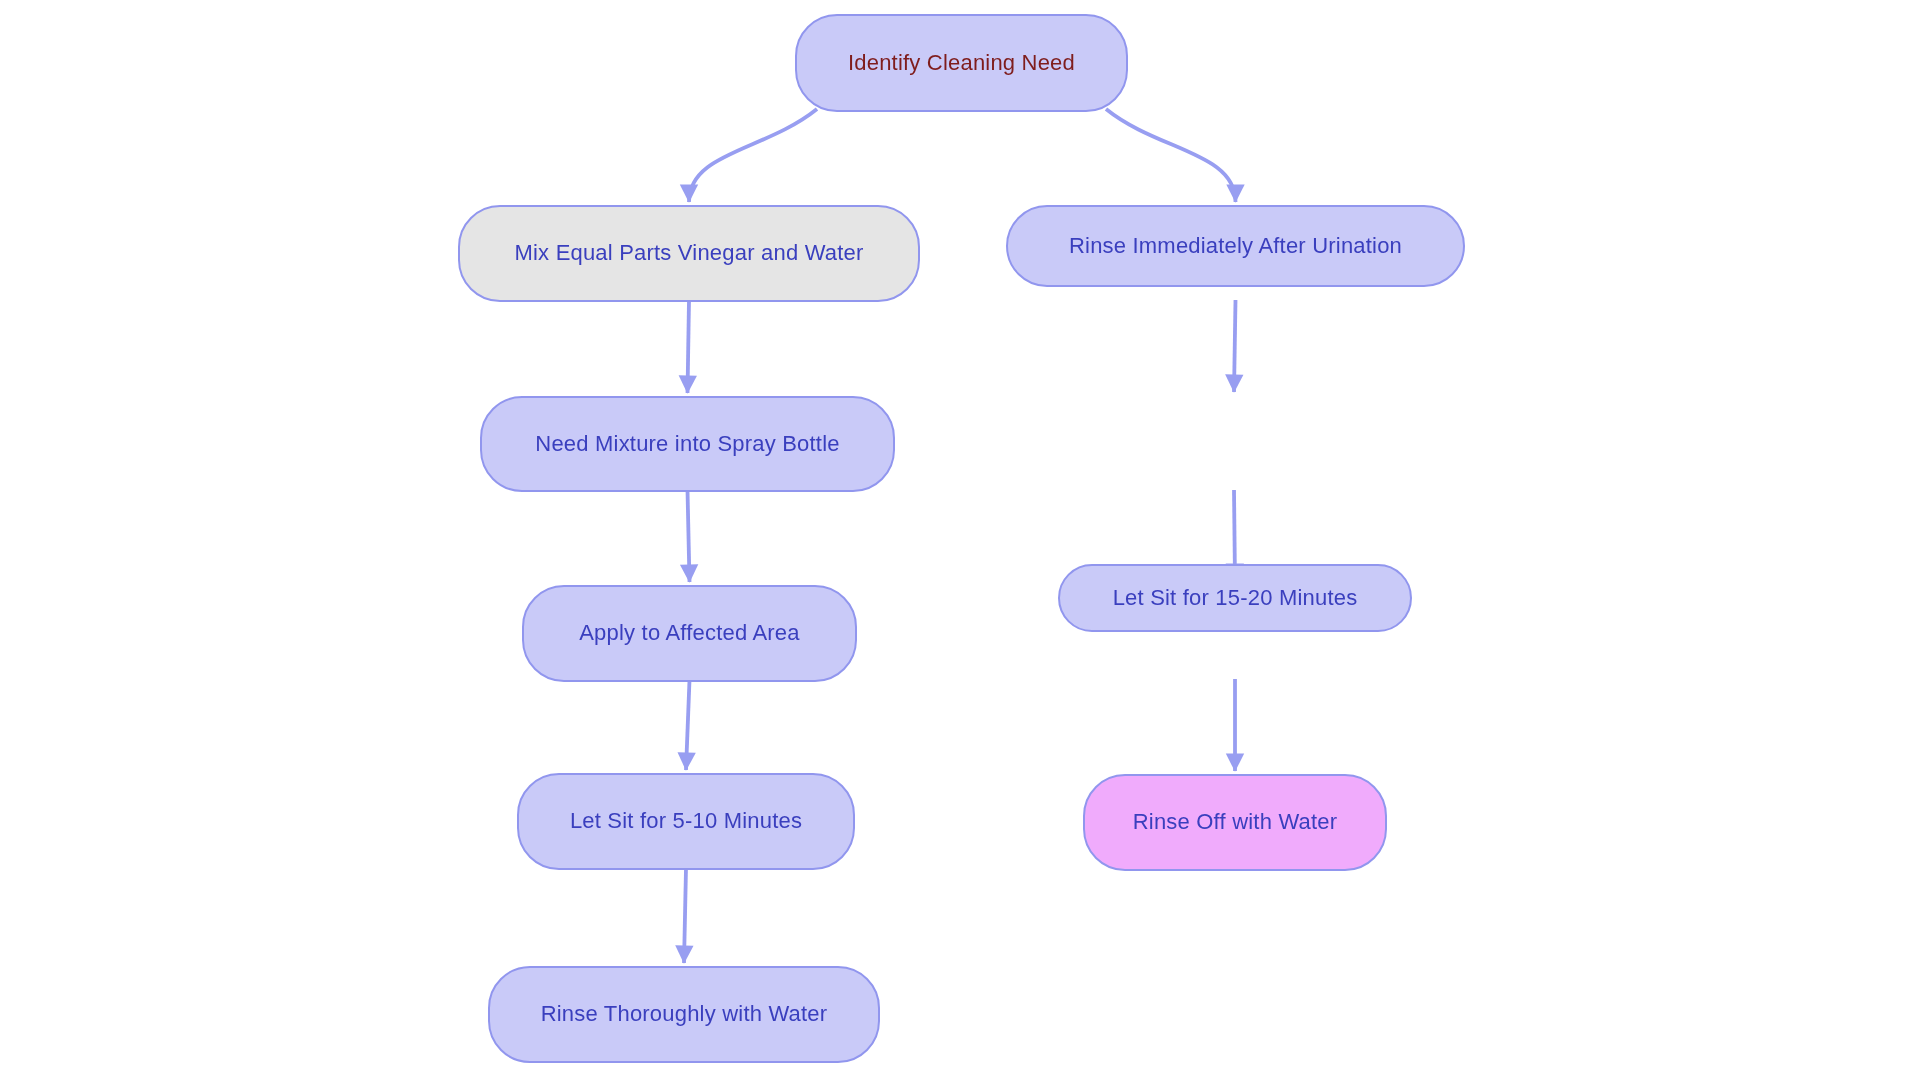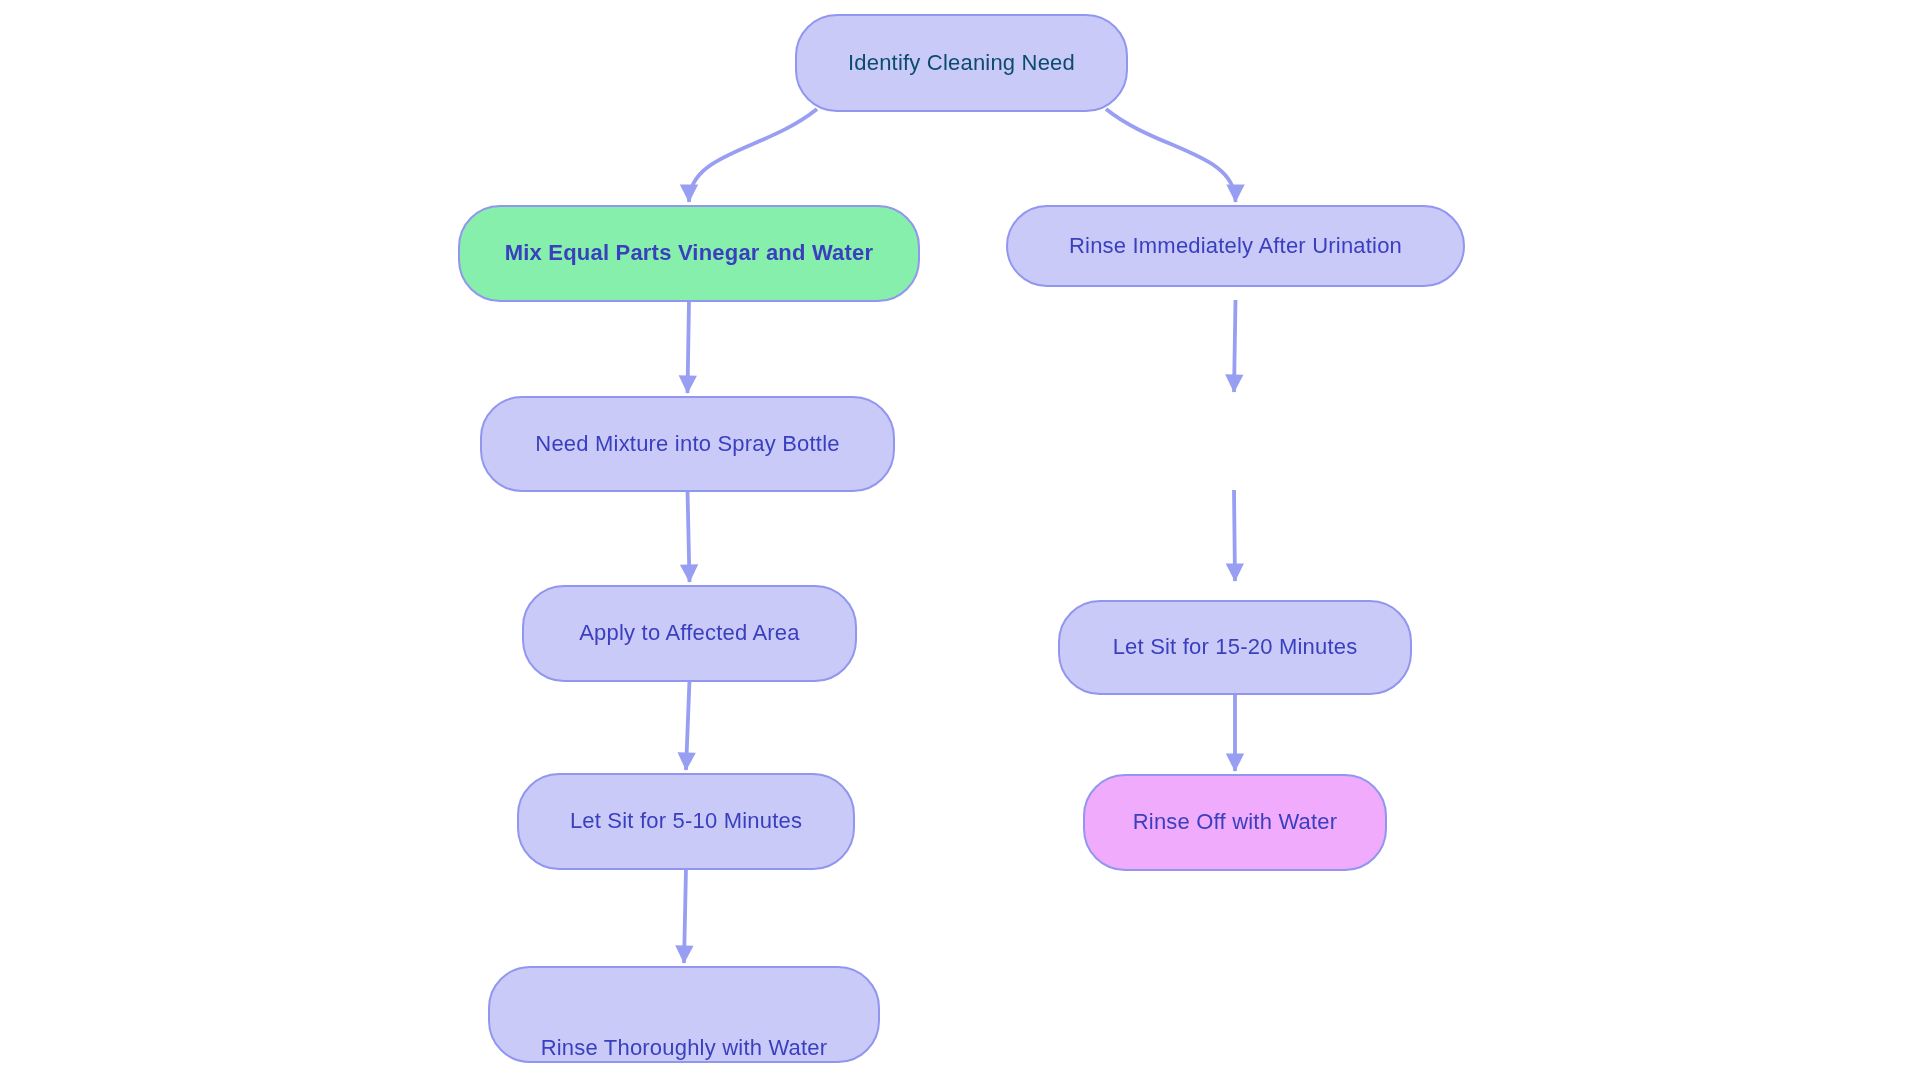--- a/index.html
+++ b/index.html
@@ -53,40 +53,40 @@
         <path d="M 689 300 L 687.5 393" fill="none" stroke="#989ef1" stroke-width="3.8" marker-end="url(#arrowhead)"></path>
         <path d="M 687.5 490 L 689.5 582" fill="none" stroke="#989ef1" stroke-width="3.8" marker-end="url(#arrowhead)"></path>
         <path d="M 689.5 680 L 686 770" fill="none" stroke="#989ef1" stroke-width="3.8" marker-end="url(#arrowhead)"></path>
         <path d="M 686 868 L 684 963" fill="none" stroke="#989ef1" stroke-width="3.8" marker-end="url(#arrowhead)"></path>
         <path d="M 1235.5 300 L 1234 392" fill="none" stroke="#989ef1" stroke-width="3.8" marker-end="url(#arrowhead)"></path>
         <path d="M 1234 490 L 1235 581" fill="none" stroke="#989ef1" stroke-width="3.8" marker-end="url(#arrowhead)"></path>
         <path d="M 1235 679 L 1235 771" fill="none" stroke="#989ef1" stroke-width="3.8" marker-end="url(#arrowhead)"></path>
       </g>
   </svg>
 
-<div class="flow-node" style="left: 795px; top: 14px; width: 333px; height: 98px; background: rgb(201, 202, 248); border-color: rgb(145, 150, 238); color: #0c4a6e;">
+<div class="flow-node" style="left: 795px; top: 14px; width: 333px; height: 98px; background: rgb(201, 202, 248); border-color: rgb(145, 150, 238); color: #7f1d1d;">
       <span>Identify Cleaning Need</span>
     </div>
-    <div class="flow-node" style="left: 458px; top: 205px; width: 462px; height: 97px; background: #86efac; border-color: rgb(145, 150, 238); color: rgb(58, 63, 190); font-weight: bold;">
+    <div class="flow-node" style="left: 458px; top: 205px; width: 462px; height: 97px; background: #e5e5e5; border-color: rgb(145, 150, 238); color: rgb(58, 63, 190);">
       <span>Mix Equal Parts Vinegar and Water</span>
     </div>
     <div class="flow-node" style="left: 1006px; top: 205px; width: 459px; height: 82px; background: rgb(201, 202, 248); border-color: rgb(145, 150, 238); color: rgb(58, 63, 190);">
       <span>Rinse Immediately After Urination</span>
     </div>
     <div class="flow-node" style="left: 480px; top: 396px; width: 415px; height: 96px; background: rgb(201, 202, 248); border-color: rgb(145, 150, 238); color: rgb(58, 63, 190);">
       <span>Need Mixture into Spray Bottle</span>
     </div>
     <div class="flow-node" style="left: 522px; top: 585px; width: 335px; height: 97px; background: rgb(201, 202, 248); border-color: rgb(145, 150, 238); color: rgb(58, 63, 190); text-align: center;">
       <span>Apply to Affected Area</span>
     </div>
-    <div class="flow-node" style="left: 1058px; top: 600px; width: 354px; height: 95px; background: rgb(201, 202, 248); border-color: rgb(145, 150, 238); color: rgb(58, 63, 190);">
+    <div class="flow-node" style="left: 1058px; top: 564px; width: 354px; height: 68px; background: rgb(201, 202, 248); border-color: rgb(145, 150, 238); color: rgb(58, 63, 190);">
       <span>Let Sit for 15-20 Minutes</span>
     </div>
     <div class="flow-node" style="left: 517px; top: 773px; width: 338px; height: 97px; background: rgb(201, 202, 248); border-color: rgb(145, 150, 238); color: rgb(58, 63, 190);">
       <span>Let Sit for 5-10 Minutes</span>
     </div>
     <div class="flow-node" style="left: 1083px; top: 774px; width: 304px; height: 97px; background: #f0abfc; border-color: rgb(145, 150, 238); color: rgb(58, 63, 190);">
       <span>Rinse Off with Water</span>
     </div>
-    <div class="flow-node" style="left: 488px; top: 966px; width: 392px; height: 97px; background: rgb(201, 202, 248); border-color: rgb(145, 150, 238); color: rgb(58, 63, 190); align-items: flex-end;">
+    <div class="flow-node" style="left: 488px; top: 966px; width: 392px; height: 97px; background: rgb(201, 202, 248); border-color: rgb(145, 150, 238); color: rgb(58, 63, 190);">
       <span>Rinse Thoroughly with Water</span>
     </div>
   </div>
 
 </body></html>

